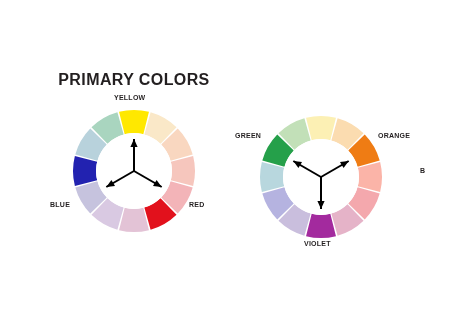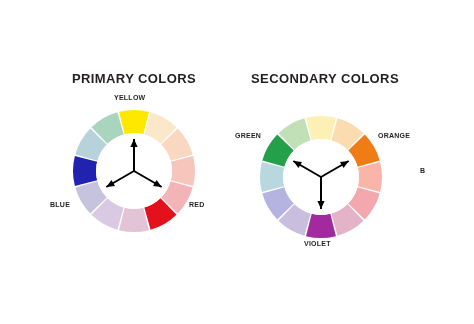--- a/index.html
+++ b/index.html
@@ -22,21 +22,21 @@
     width: 474px;
     height: 324px;
     background: #ffffff;
   }
   .wheel-block {
     position: absolute;
   }
   .wheel-title {
     position: absolute;
     font-weight: bold;
-    font-size: 13px;
+    font-size: 16px;
     letter-spacing: 0.4px;
     color: #231f20;
     white-space: nowrap;
     text-align: center;
   }
   .seg-label {
     position: absolute;
     font-weight: bold;
     font-size: 7px;
     letter-spacing: 0.25px;
@@ -80,21 +80,20 @@
         </g>
     </svg>
 
     <div class="seg-label" style="left:114px; top:94px;">YELLOW</div>
     <div class="seg-label" style="left:189px; top:201px;">RED</div>
     <div class="seg-label" style="left:50px; top:201px;">BLUE</div>
   </div>
 
   <div class="wheel-block" style="left:234px; top:0px; width:240px; height:324px;">
 
-    <div class="wheel-title" style="left:-9px; top:71px; width:200px;">SECONDARY COLORS</div>
 
     <svg width="240" height="324" style="position:absolute; left:0; top:0;">
       <g id="seg-secondary">
           <path d="M 72.03624946139304 117.86383365639654 A 61 61 0 0 1 101.96375053860697 117.86383365639654 L 96.3216806633945 140.16107670398472 A 38 38 0 0 0 77.6783193366055 140.16107670398472 Z" fill="#fcf0b4"></path>
           <path d="M 103.60909506947503 118.30470239471359 A 61 61 0 0 1 129.52707127412845 133.26845293332056 L 113.49227390847346 149.75739690928165 A 38 38 0 0 0 97.34664938754183 140.43571624588716 Z" fill="#fbdcb0"></path>
           <path d="M 130.73154706667944 134.47292872587155 A 61 61 0 0 1 145.6952976052864 160.39090493052498 L 123.56428375411284 166.65335061245818 A 38 38 0 0 0 114.24260309071835 150.50772609152654 Z" fill="#ef7c14"></path>
           <path d="M 146.13616634360346 162.03624946139303 A 61 61 0 0 1 146.13616634360346 191.96375053860697 L 123.83892329601528 186.3216806633945 A 38 38 0 0 0 123.83892329601528 167.6783193366055 Z" fill="#fbb4a8"></path>
           <path d="M 145.6952976052864 193.60909506947502 A 61 61 0 0 1 130.73154706667947 219.52707127412842 L 114.24260309071835 203.49227390847344 A 38 38 0 0 0 123.56428375411284 187.34664938754182 Z" fill="#f4a8ad"></path>
           <path d="M 129.52707127412842 220.73154706667947 A 61 61 0 0 1 103.60909506947505 235.69529760528638 L 97.34664938754183 213.56428375411284 A 38 38 0 0 0 113.49227390847345 204.24260309071835 Z" fill="#e5b3c8"></path>
           <path d="M 101.96375053860694 236.13616634360346 A 61 61 0 0 1 72.03624946139307 236.13616634360346 L 77.67831933660551 213.83892329601528 A 38 38 0 0 0 96.32168066339449 213.83892329601528 Z" fill="#a32a9e"></path>

